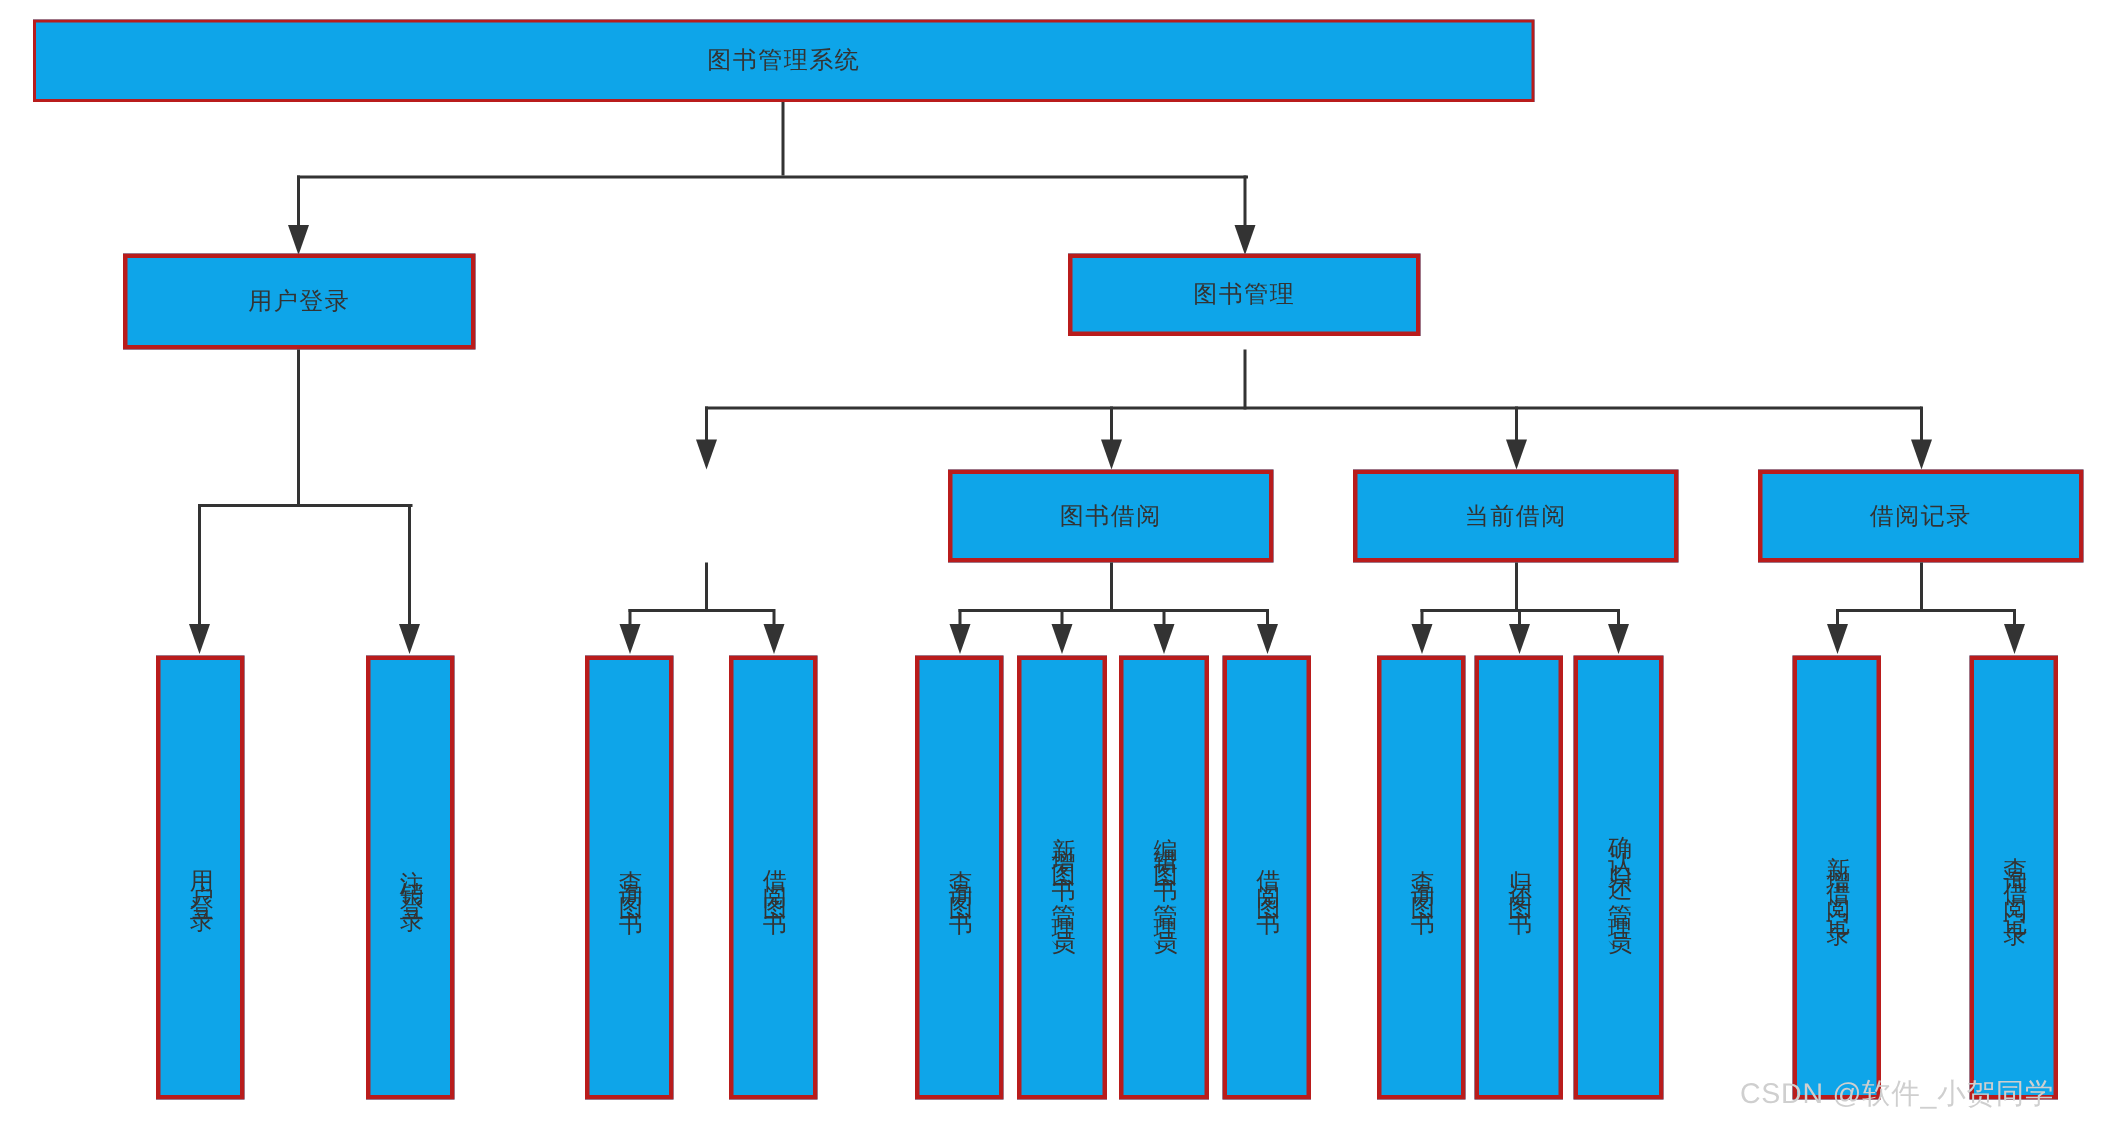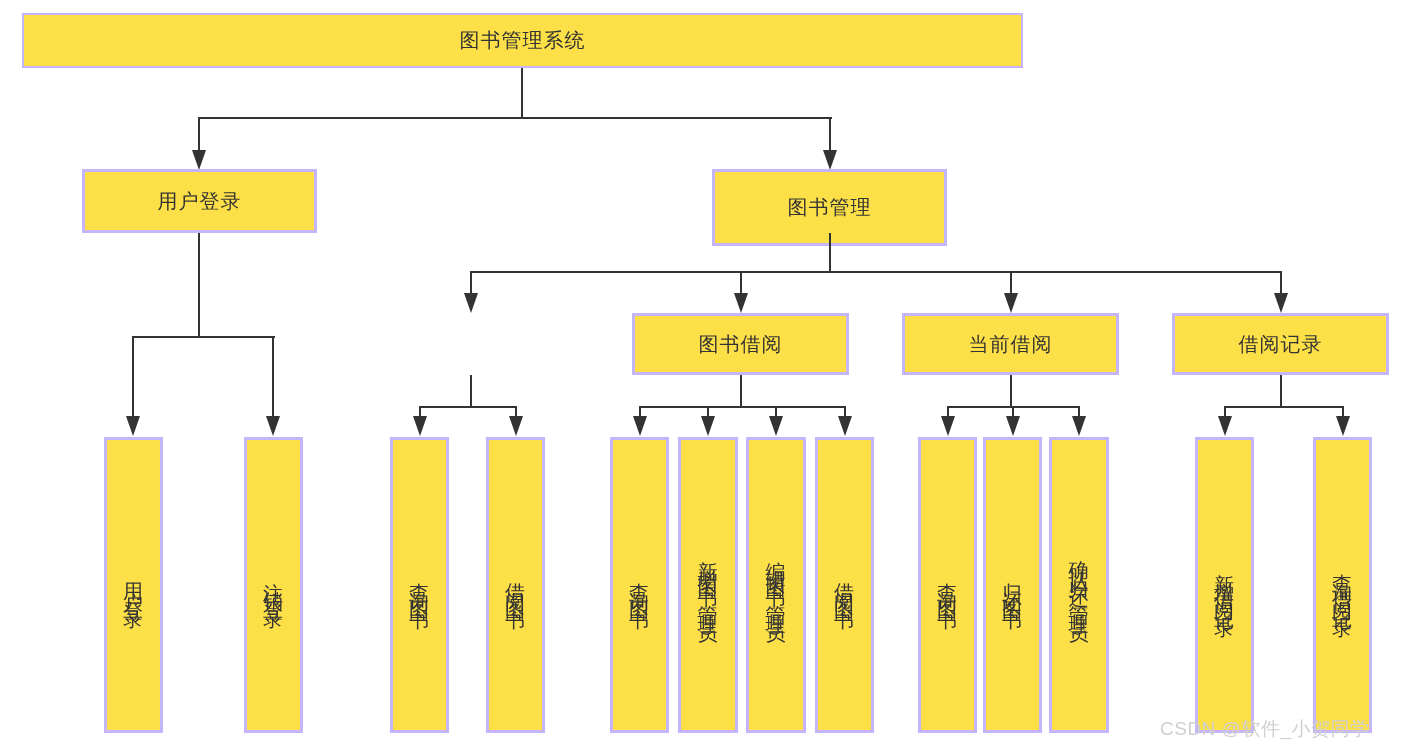--- a/index.html
+++ b/index.html
@@ -8,26 +8,26 @@
     width: 1405px;
     height: 747px;
     background: #ffffff;
     font-family: "Liberation Sans", "DejaVu Sans", sans-serif;
     color: #333333;
     overflow: hidden;
   }
   .node {
     position: absolute;
     box-sizing: border-box;
-    background: #fde047;
-    border: 3px solid #c4b5fd;
+    background: #0ea5e9;
+    border: 3px solid #b91c1c;
     display: flex;
     align-items: center;
     justify-content: center;
-    font-size: 20px;
+    font-size: 16px;
     color: #333333;
     letter-spacing: 1px;
   }
   .node.root { border-width: 2px; }
   .node.leaf {
     writing-mode: vertical-rl;
     text-orientation: mixed;
     letter-spacing: 9px;
     line-height: 1;
   }
@@ -59,21 +59,21 @@
   <div class="node root" style="left:22px; top:13px; width:1001px; height:55px;">图书管理系统</div>
 
   <div class="vline" style="left:521px; top:68px; height:49px;"></div>
   <div class="hline" style="left:198px; top:117px; width:634px;"></div>
   <div class="vline" style="left:198px; top:117px; height:36px;"></div>
   <div class="ahead" style="left:192px; top:150px;"></div>
   <div class="vline" style="left:829px; top:117px; height:36px;"></div>
   <div class="ahead" style="left:823px; top:150px;"></div>
 
   <div class="node" style="left:82px; top:169px; width:235px; height:64px;">用户登录</div>
-  <div class="node" style="left:712px; top:169px; width:235px; height:77px;">图书管理</div>
+  <div class="node" style="left:712px; top:169px; width:235px; height:55px;">图书管理</div>
 
   <div class="vline" style="left:198px; top:233px; height:105px;"></div>
   <div class="hline" style="left:132px; top:336px; width:143px;"></div>
   <div class="vline" style="left:132px; top:336px; height:82px;"></div>
   <div class="ahead" style="left:126px; top:416px;"></div>
   <div class="vline" style="left:272px; top:336px; height:82px;"></div>
   <div class="ahead" style="left:266px; top:416px;"></div>
 
   <div class="vline" style="left:829px; top:233px; height:40px;"></div>
   <div class="hline" style="left:470px; top:271px; width:811px;"></div>

